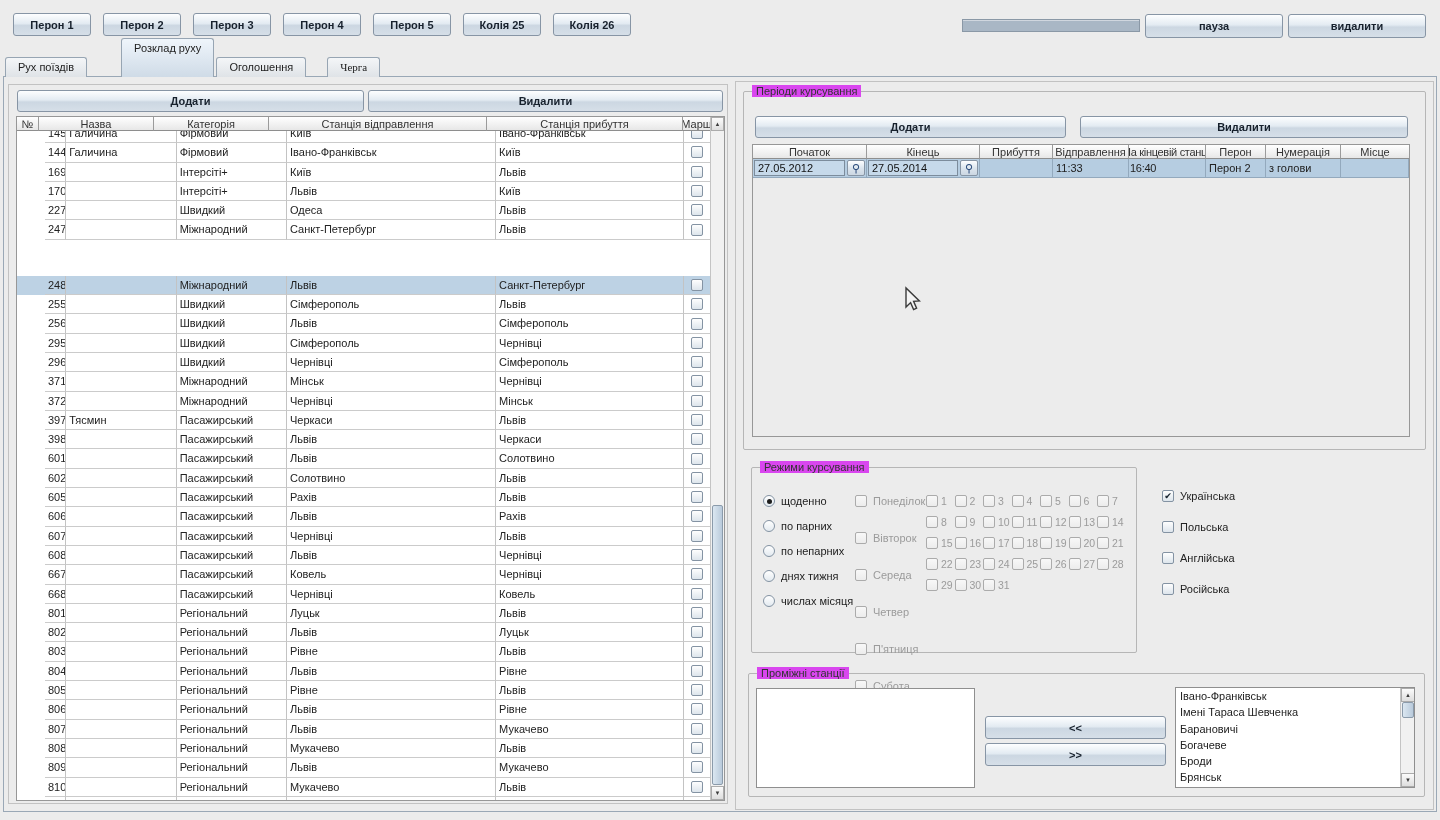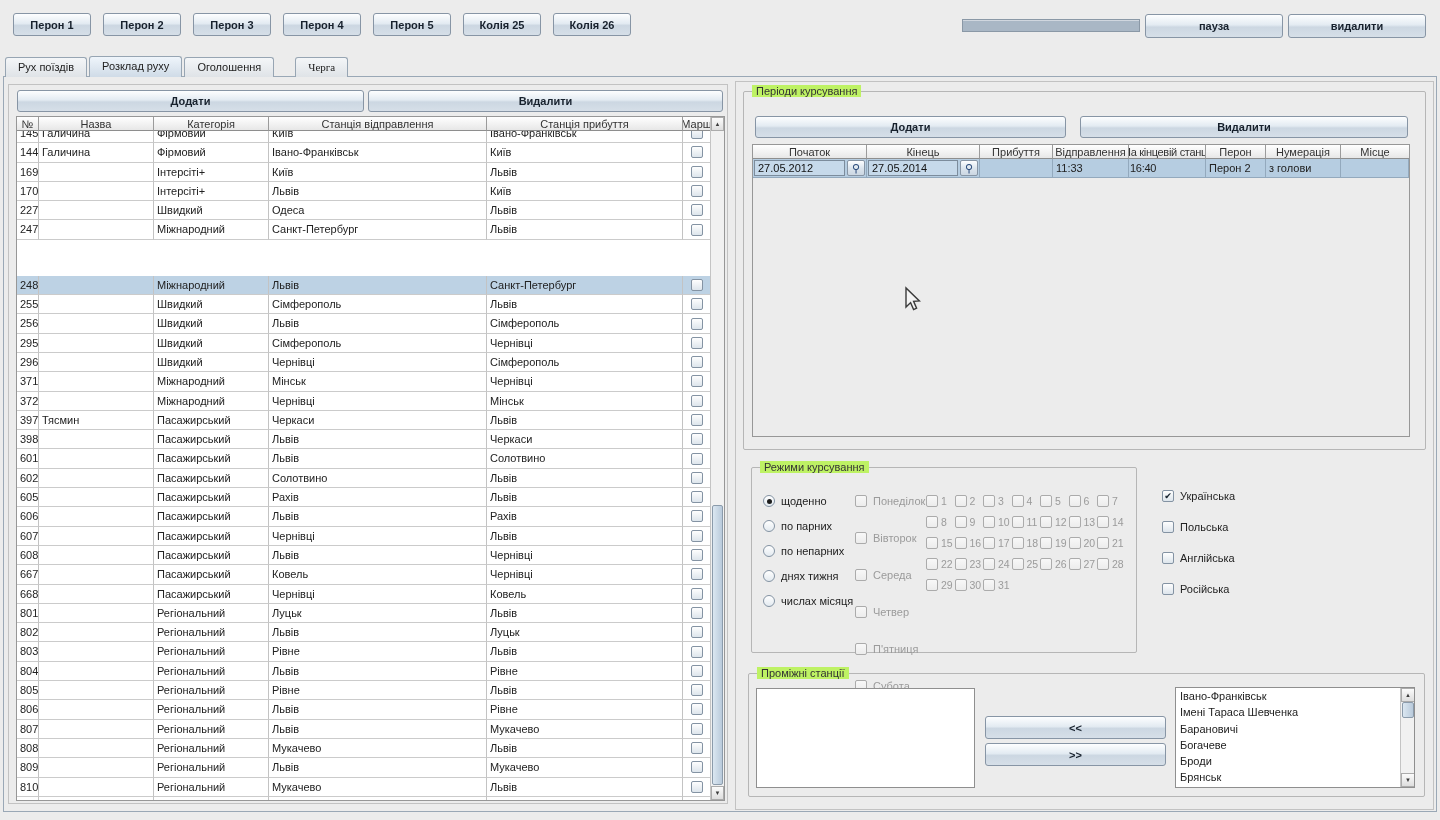--- a/index.html
+++ b/index.html
@@ -19,41 +19,41 @@
             box-sizing:border-box;border:1px solid #8a98a6;background:#a9b7c5;
             box-shadow:inset 0 1px 0 rgba(255,255,255,.45);}
   #pause-btn{position:absolute;left:1145px;top:14px;width:138px;height:24px;}
   #delete-top-btn{position:absolute;left:1288px;top:14px;width:138px;height:24px;}
 
   
   #tabstrip{position:absolute;left:5px;top:56px;display:flex;align-items:flex-end;height:21px;z-index:3;}
   .tab{box-sizing:border-box;height:20px;padding:3px 12px 0 12px;margin-right:2px;
        border:1px solid #97a5b3;border-bottom:none;border-radius:3px 3px 0 0;
        background:linear-gradient(#f4f6f8,#dfe3e7);color:#222;}
-  .tab.active{height:21px;background:linear-gradient(#eff5fb,#cfdbe7);position:relative;z-index:4;}
+  .tab.active{height:39px;background:linear-gradient(#eff5fb,#cfdbe7);position:relative;z-index:4;margin-left:32px;}
   .tab.gap-before{margin-left:19px;font-family:Liberation Serif, serif;}
 
   
   #content{position:absolute;left:3px;top:76px;width:1434px;height:736px;
            box-sizing:border-box;border:1px solid #9aa8b6;background:#ececec;}
   #left-panel{position:absolute;left:8px;top:84px;width:720px;height:720px;
               box-sizing:border-box;border:1px solid #c2c2c2;background:#ececec;}
   #right-panel{position:absolute;left:735px;top:81px;width:699px;height:729px;
                box-sizing:border-box;border:1px solid #c2c2c2;background:#ececec;}
 
   #trains-add-btn{position:absolute;left:17px;top:90px;width:347px;height:22px;}
   #trains-del-btn{position:absolute;left:368px;top:90px;width:355px;height:22px;}
 
   
   .tbl-wrap{position:absolute;box-sizing:border-box;border:1px solid #979797;background:#fff;}
   .hcell{box-sizing:border-box;display:flex;align-items:center;justify-content:center;
          height:14px;background:linear-gradient(#ffffff,#e7e7e7);
          border-right:1px solid #9b9b9b;border-bottom:1px solid #8e8e8e;
          overflow:hidden;white-space:nowrap;color:#333;}
-  .trow{display:flex;height:19.3px;background:#fff;}
+  .trow{display:flex;height:19.3px;background:#fff;padding-left:28px;}
   .trow.sel{background:#bdd2e4;margin-top:36px;}
   .tcell{box-sizing:border-box;padding-left:3px;line-height:18.6px;
          border-right:1px solid #c3c3c3;border-bottom:1px solid #cbcbcb;
          overflow:hidden;white-space:nowrap;}
   .tcell.center{display:flex;align-items:center;justify-content:center;padding-left:0;}
 
   #trains-table{left:16px;top:116px;width:709px;height:685px;}
   #trains-header{display:flex;}
   #trains-body{width:693px;height:669px;overflow:hidden;}
   #trains-rows{margin-top:-7px;}
@@ -80,21 +80,21 @@
   .radio{box-sizing:border-box;width:12px;height:12px;border:1px solid #8493a3;border-radius:50%;
          background:linear-gradient(#ffffff,#e3eaf0);flex:none;position:relative;}
   .radio.sel::after{content:"";position:absolute;left:2.5px;top:2.5px;width:5px;height:5px;
                     border-radius:50%;background:#1d1d1d;}
   .opt{display:flex;align-items:center;gap:6px;}
   .opt .lbl{color:#222;}
   .opt.disabled .lbl{color:#9b9b9b;}
 
   
   .group{position:absolute;box-sizing:border-box;border:1px solid #b6b6b6;border-radius:2px;}
-  .group-label{position:absolute;top:-7px;left:8px;background:#bef264;padding:0 4px;color:#333;}
+  .group-label{position:absolute;top:-7px;left:8px;background:#d946ef;padding:0 4px;color:#333;}
 
   #periods-group{left:743px;top:91px;width:683px;height:359px;}
   #periods-add-btn{position:absolute;left:755px;top:116px;width:311px;height:22px;}
   #periods-del-btn{position:absolute;left:1080px;top:116px;width:328px;height:22px;}
   #periods-table{left:752px;top:144px;width:658px;height:293px;background:#ececec;}
   #periods-header{display:flex;}
   .pc0{width:114px}.pc1{width:113px}.pc2{width:73px}.pc3{width:76px}.pc4{width:77px;padding-left:1px;letter-spacing:-.3px}
   .pc5{width:60px}.pc6{width:75px}.pc7{width:68px;border-right:none}
   #periods-row{display:flex;height:19px;background:#b6cde1;}
   #periods-row .tcell{border-right:1px solid #93a9bd;border-bottom:1px solid #93a9bd;line-height:18px;}

